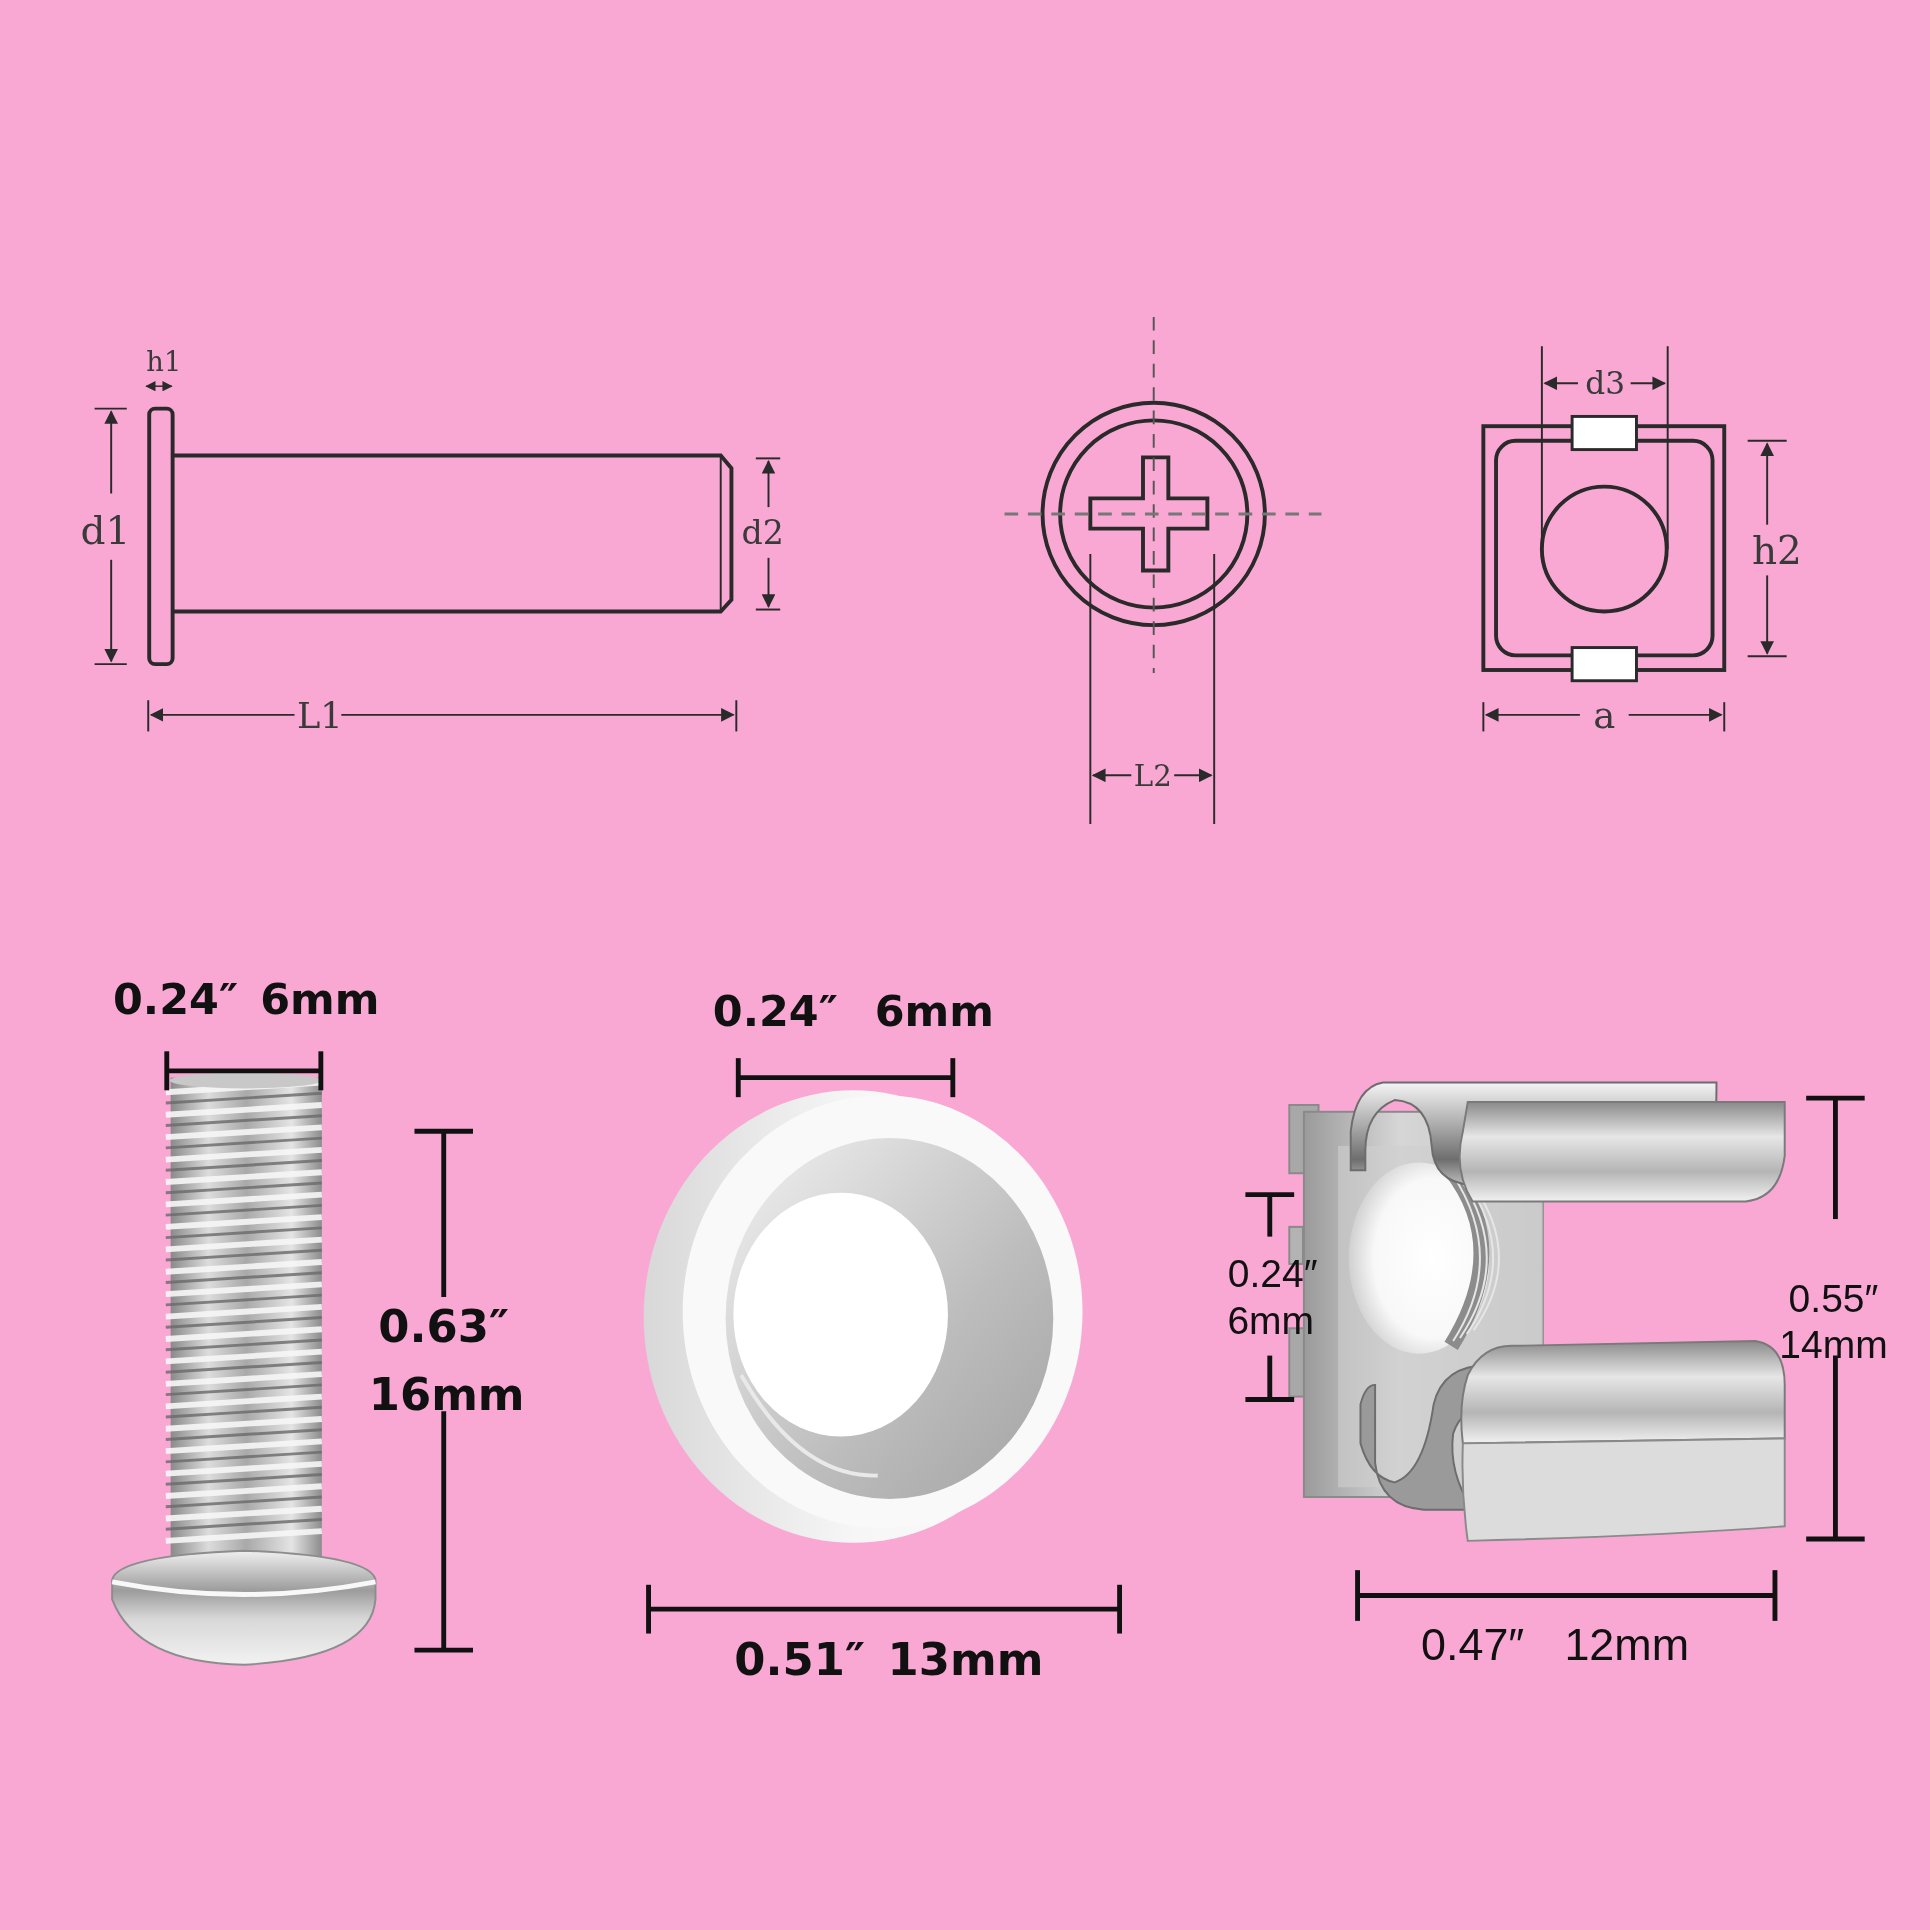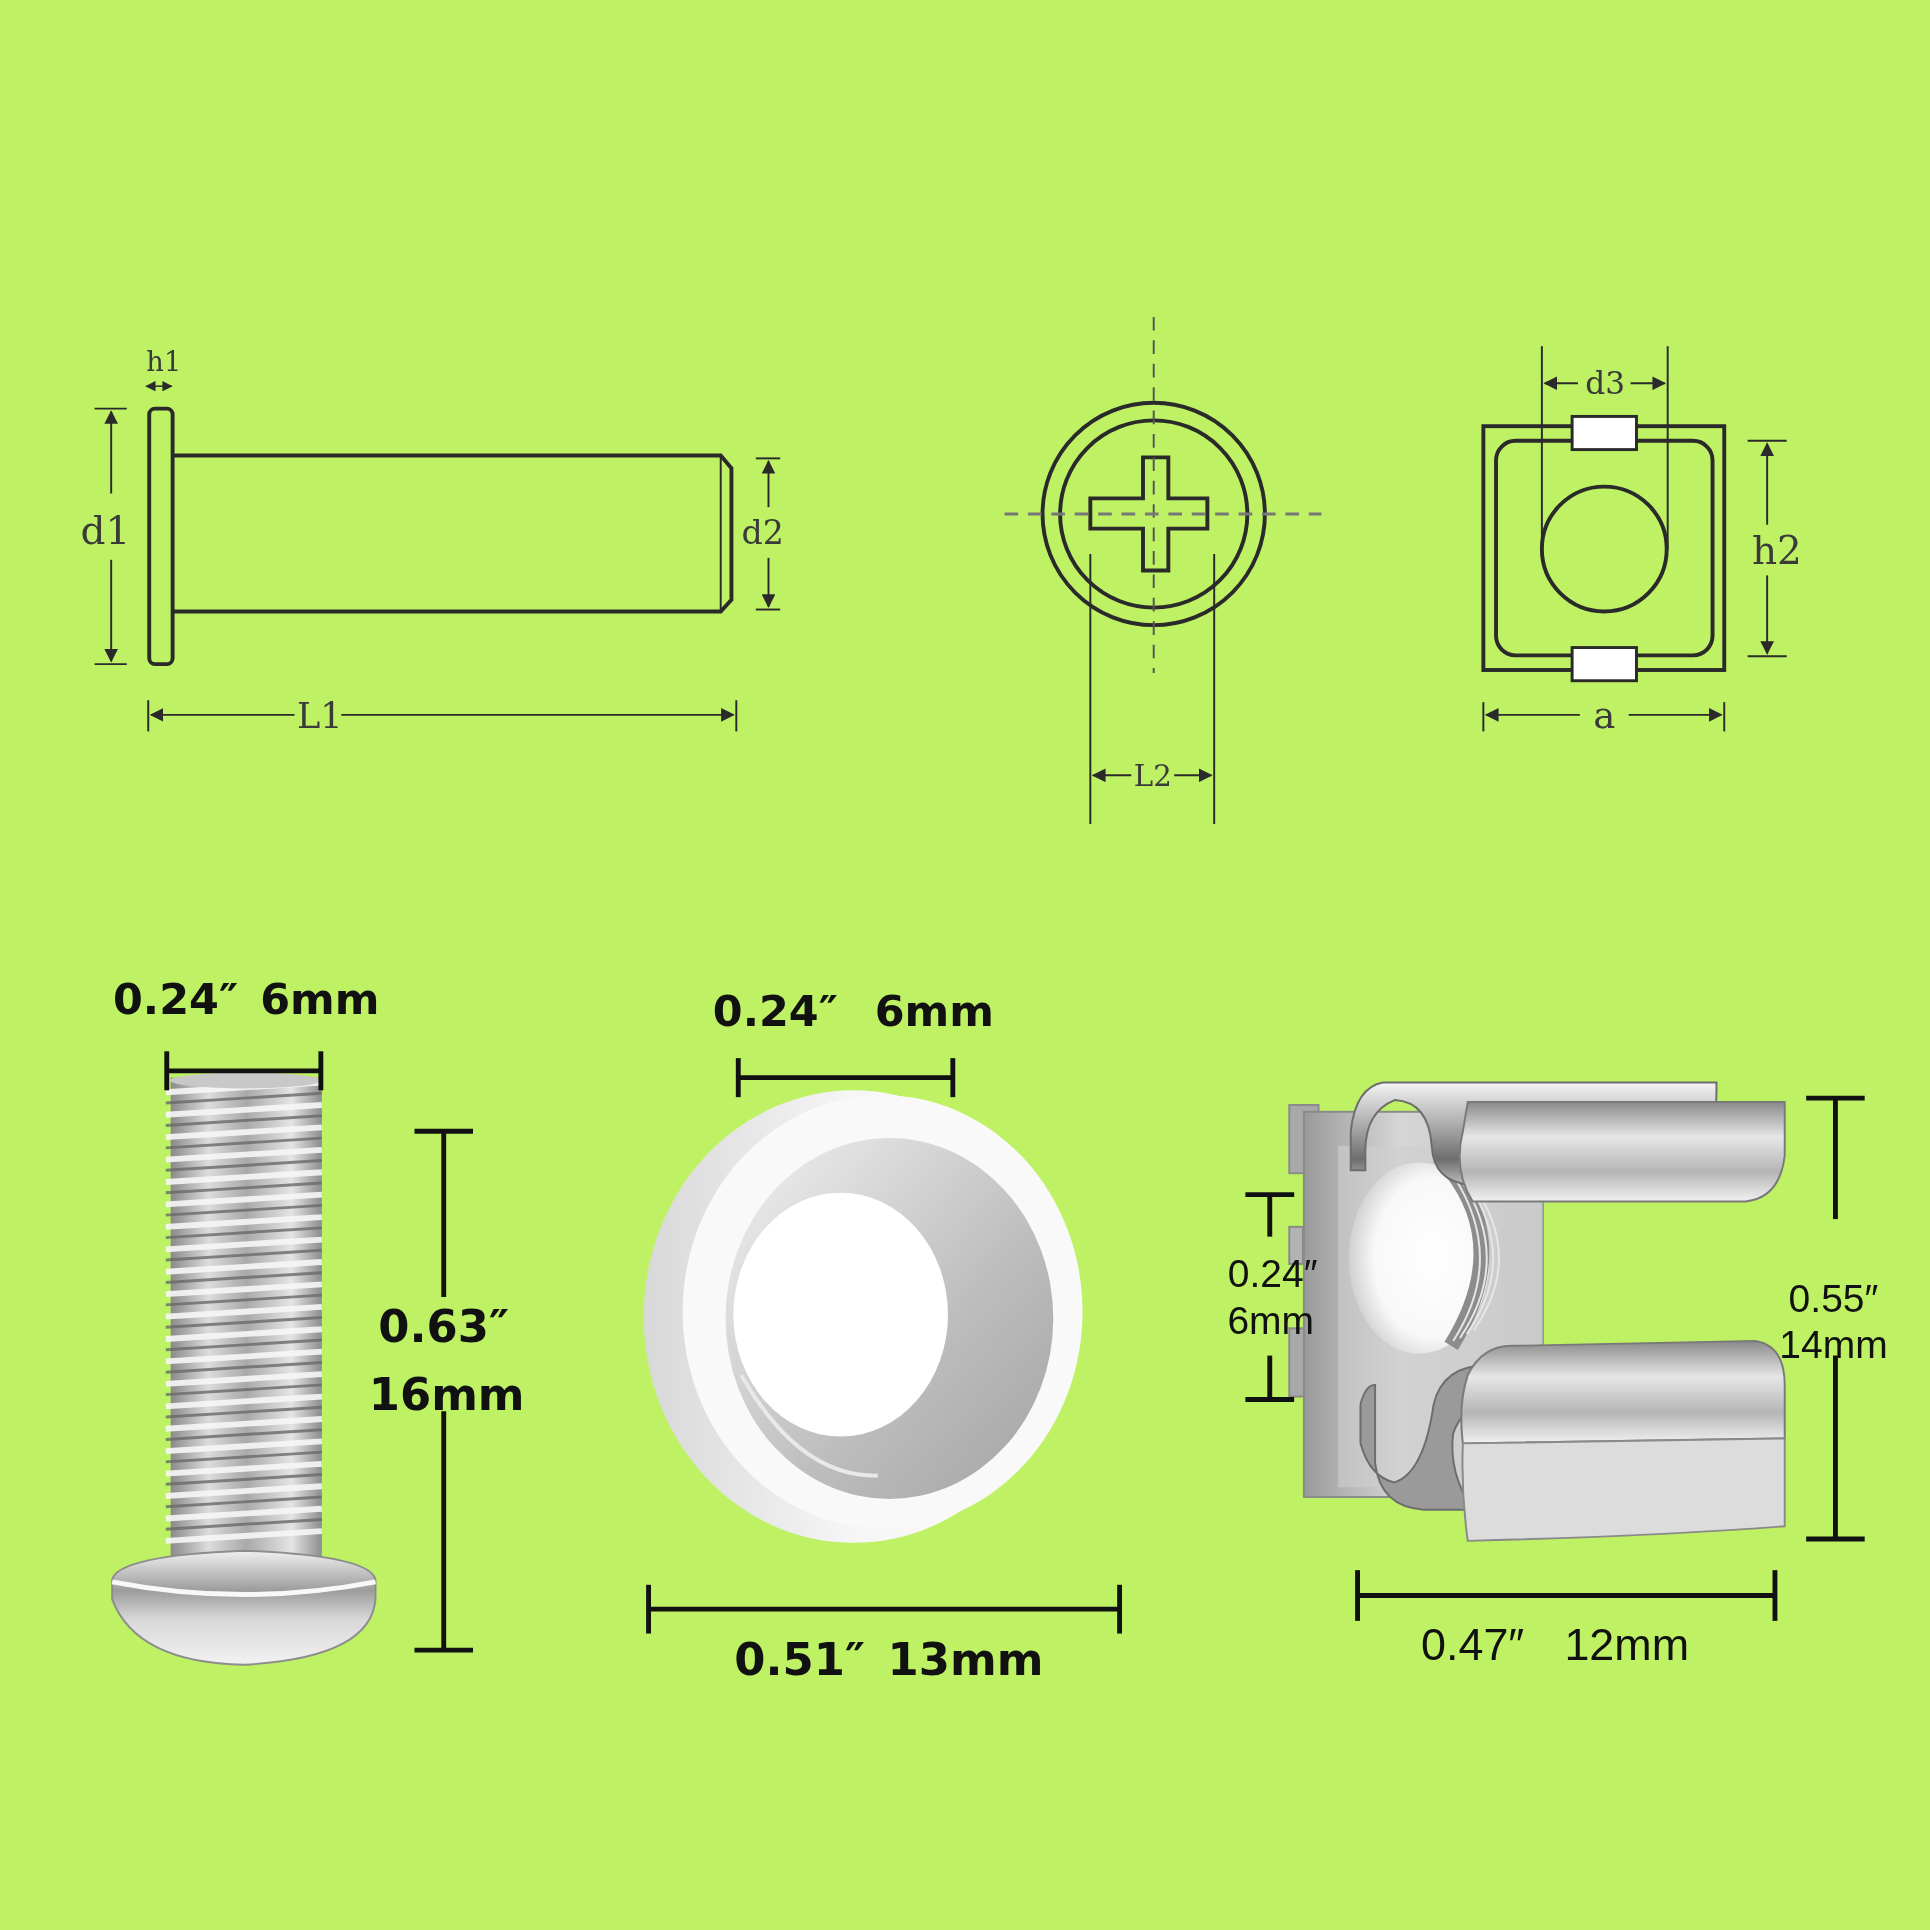--- a/index.html
+++ b/index.html
@@ -1,16 +1,16 @@
 <!DOCTYPE html>
 <html><head>
 <meta charset="utf-8">
 <style>
   html, body { margin:0; padding:0; background:#ffffff; }
-  #canvas { position:relative; width:1931px; height:1931px; background:#bef264; overflow:hidden;text-decoration:underline; }
+  #canvas { position:relative; width:1931px; height:1931px; background:#f9a8d4; overflow:hidden;text-decoration:underline; }
   svg { position:absolute; left:0; top:0; }
   .tech { font-family:"DejaVu Serif", serif; fill:#3a3a3a; }
   .dim { font-family:"DejaVu Sans", sans-serif; font-weight:bold; fill:#111111; }
   .lbl { font-family:"Liberation Sans", sans-serif; fill:#111111; }
 </style>
 </head>
 <body>
 
 <div id="canvas">
 <svg width="1931" height="1931" viewBox="0 0 1980 1980">

